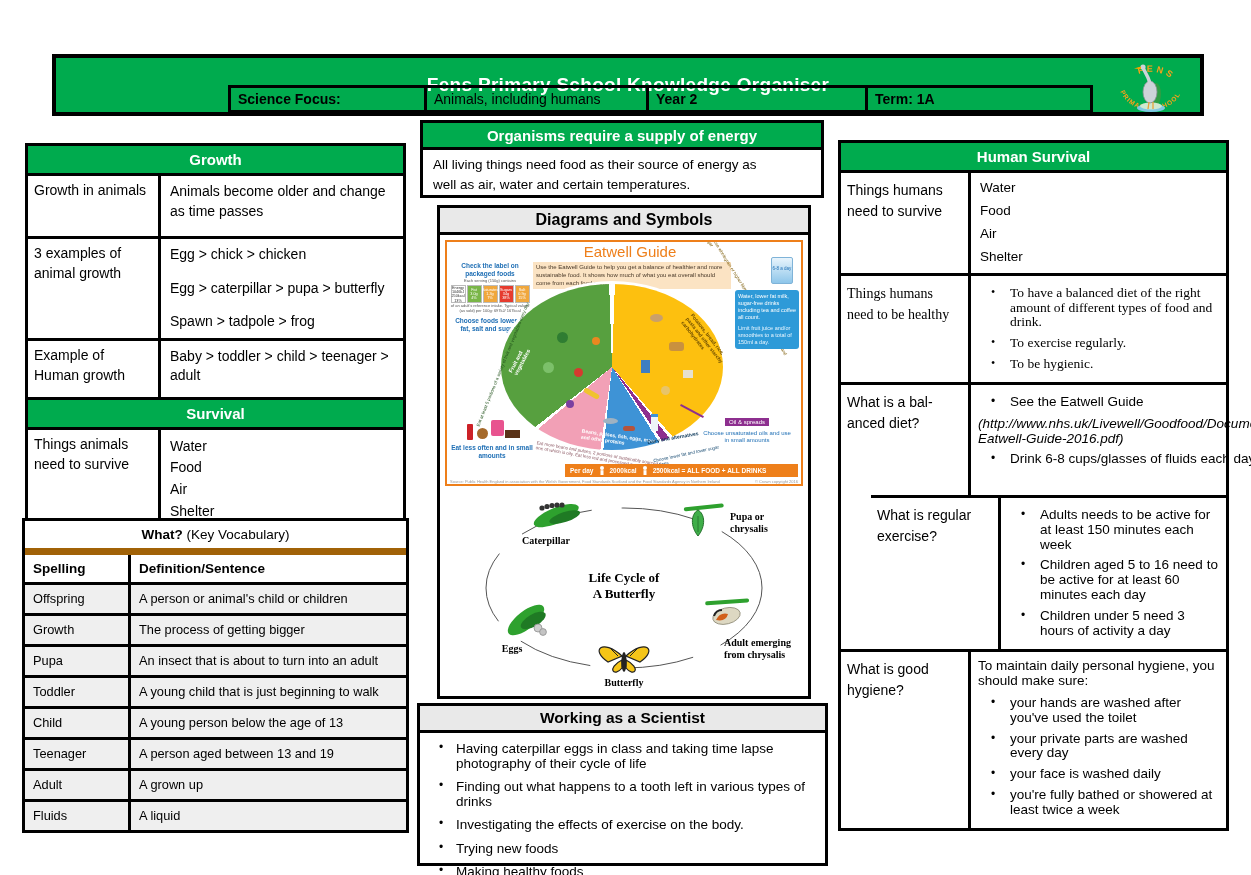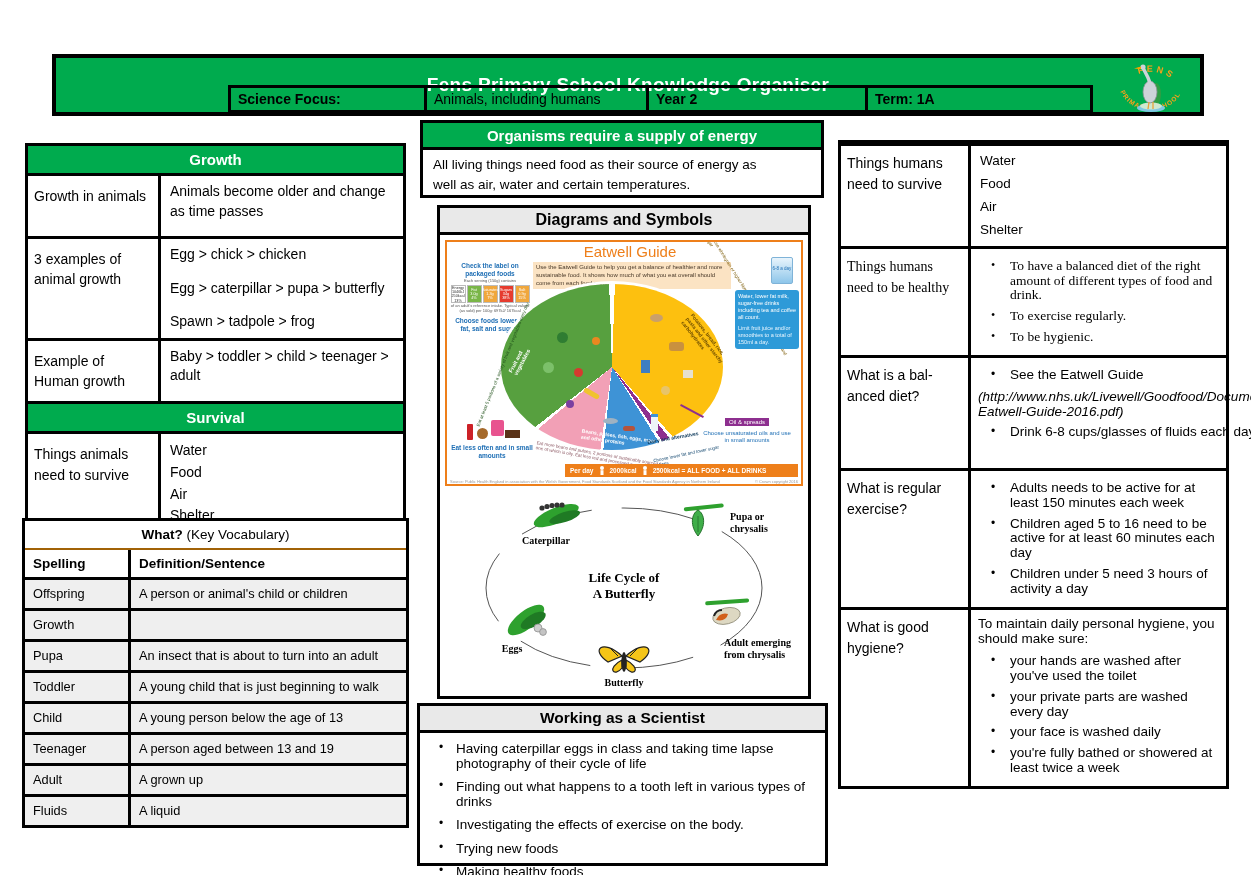--- a/index.html
+++ b/index.html
@@ -18,31 +18,31 @@
         grid-template-columns:196px 222px 219px 1fr;}
   .meta>div{border-right:3px solid #000;display:flex;align-items:center;padding-left:7px;font-size:14px;}
   .meta>div:last-child{border-right:none;}
   .meta .b{font-weight:bold;}
 
   
   .ktable{border:3px solid #000;background:#fff;}
   .green-head{background:#00AB4E;color:#fff;font-weight:bold;text-align:center;font-size:15px;padding:5px 0;}
   .bt{border-top:3px solid #000;}
   .krow{display:grid;grid-template-columns:133px 1fr;border-top:3px solid #000;}
-  .klabel{border-right:3px solid #000;padding:10px 6px;font-size:14px;line-height:1.45;}
+  .klabel{border-right:3px solid #000;padding:4px 6px;font-size:14px;line-height:1.45;}
   .kcontent{padding:6px 9px;font-size:14px;line-height:1.4;}
   .cline:not(:last-child){margin-bottom:14px;}
   .sline{line-height:1.55;}
 
   
   #left-table{left:25px;top:143px;width:381px;}
 
   
   #vocab-table{left:22px;top:518px;width:387px;}
-  .vtitle{text-align:center;padding:6px 4px;font-size:13.5px;border-bottom:2px solid #a16207;background:#fff;}
+  .vtitle{text-align:center;padding:6px 4px;font-size:13.5px;border-bottom:7px solid #a16207;background:#fff;}
   .vhead{display:grid;grid-template-columns:106px 1fr;border-bottom:3px solid #000;font-weight:bold;font-size:13.5px;background:#fff;}
   .vhead>div{padding:6px 8px;}
   .vhead>div:first-child{border-right:3px solid #000;}
   .vrow{display:grid;grid-template-columns:106px 1fr;border-bottom:3px solid #000;background:#efefef;font-size:12.8px;min-height:27px;}
   .vrow:last-child{border-bottom:none;}
   .vrow>div{padding:6px 8px;line-height:1.25;}
   .vrow>div:first-child{border-right:3px solid #000;}
 
   
   #energy-head{left:420px;top:120px;width:404px;height:27px;background:#00AB4E;border:3px solid #000;border-bottom:none;
@@ -192,20 +192,21 @@
       <div>Spelling</div>
       <div>Definition/Sentence</div>
     </div>
     <div id="vocab-rows">
         <div class="vrow">
           <div>Offspring</div>
           <div>A person or animal's child or children</div>
         </div>
         <div class="vrow">
           <div>Growth</div>
+          <div>The process of getting bigger</div>
         </div>
         <div class="vrow">
           <div>Pupa</div>
           <div>An insect that is about to turn into an adult</div>
         </div>
         <div class="vrow">
           <div>Toddler</div>
           <div>A young child that is just beginning to walk</div>
         </div>
         <div class="vrow">
@@ -417,20 +418,21 @@
           <span>Trying new foods</span>
         </div>
         <div class="sci-item">
           <span class="dot">•</span>
           <span>Making healthy foods</span>
         </div>
       </div>
   </div>
 
   <div class="abs ktable" id="hs-table">
+    <div class="green-head">Human Survival</div>
     <div id="hs-rows">
         <div class="hrow" style="min-height: 90px;">
           <div class="hlabel">Things humans need to survive</div>
           <div class="hcontent">
             <div class="h-line">Water</div>
             <div class="h-line">Food</div>
             <div class="h-line">Air</div>
             <div class="h-line">Shelter</div>
           </div>
         </div>
@@ -458,21 +460,21 @@
               <span class="dot">•</span>
               <span>See the Eatwell Guide</span>
             </div>
             <div class="h-italic">(http://www.nhs.uk/Livewell/Goodfood/Documents/The-Eatwell-Guide-2016.pdf)</div>
             <div class="h-bullet">
               <span class="dot">•</span>
               <span>Drink 6-8 cups/glasses of fluids each day</span>
             </div>
           </div>
         </div>
-        <div class="hrow" style="min-height: 127px;">
+        <div class="hrow" style="min-height: 127px; margin-left: 30px;">
           <div class="hlabel">What is regular exercise?</div>
           <div class="hcontent">
             <div class="h-bullet">
               <span class="dot">•</span>
               <span>Adults needs to be active for at least 150 minutes each week</span>
             </div>
             <div class="h-bullet">
               <span class="dot">•</span>
               <span>Children aged 5 to 16 need to be active for at least 60 minutes each day</span>
             </div>

